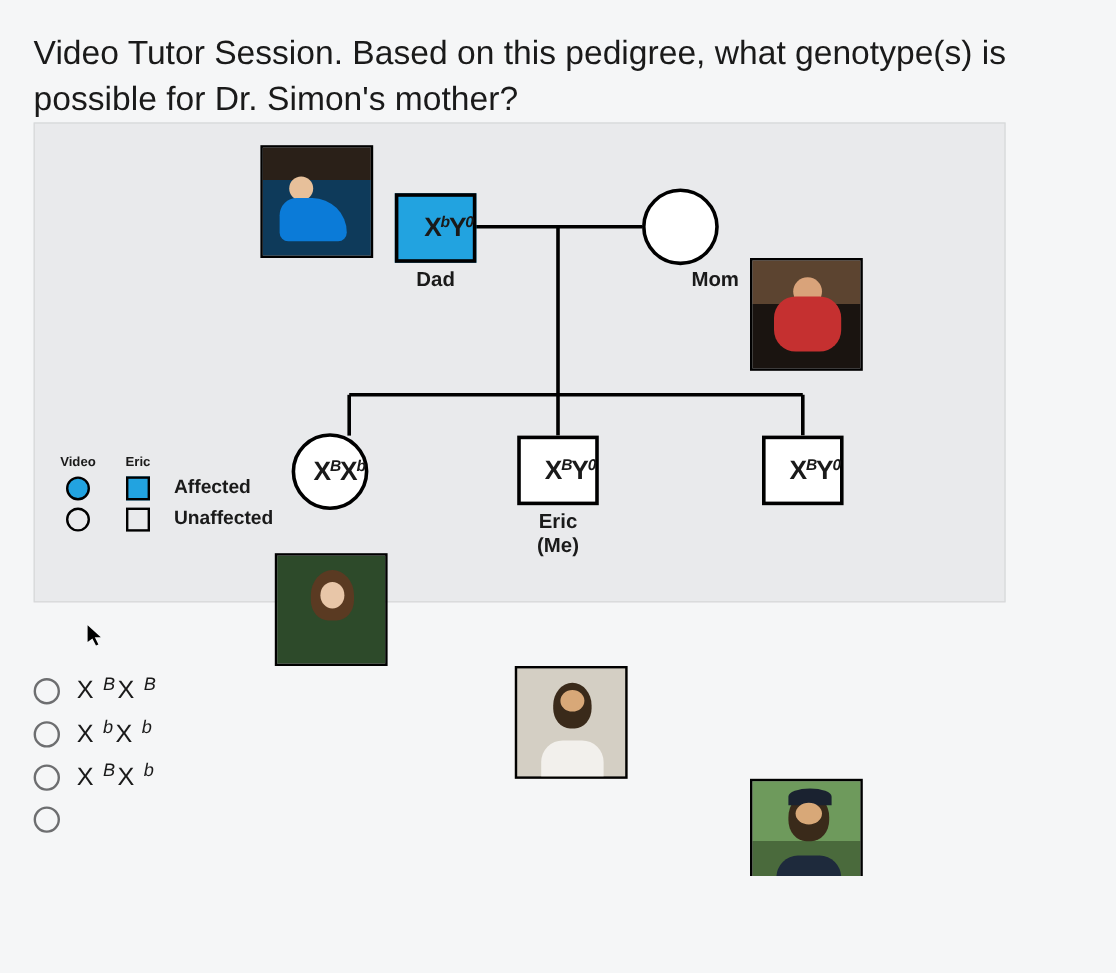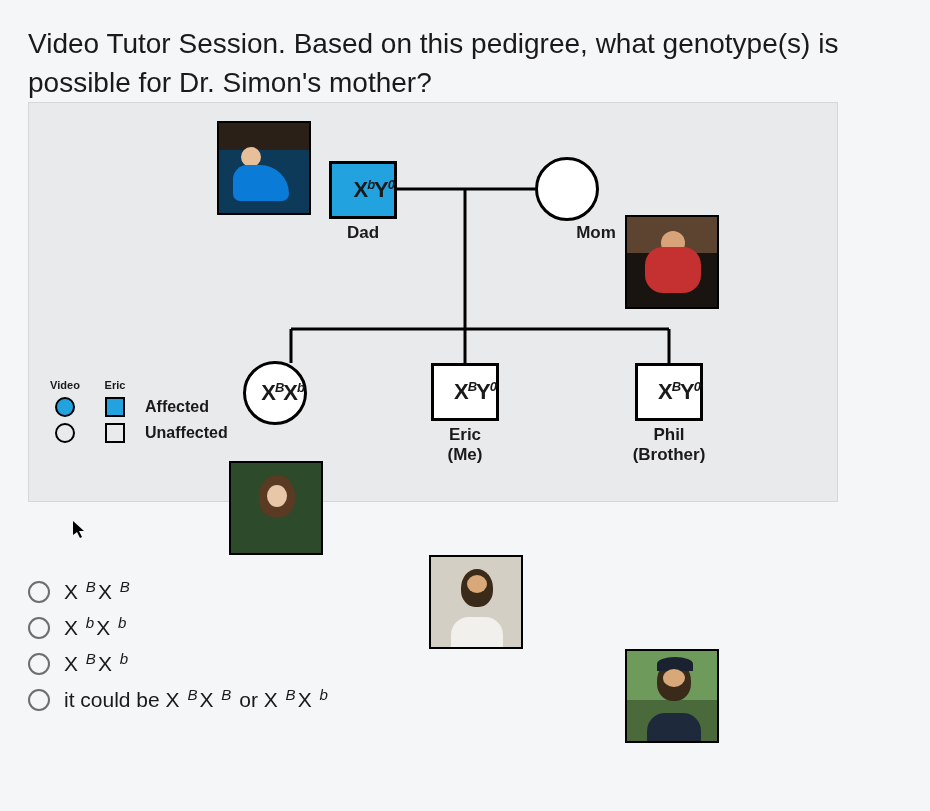--- a/index.html
+++ b/index.html
@@ -70,21 +70,21 @@
     align-items: center;
     row-gap: 6px;
     column-gap: 10px;
   }
   .legend-hdr { font-size: 11px; font-weight: bold; text-align: center; }
   .lg-shape { display: flex; justify-content: center; }
   .lg-circle { width: 20px; height: 20px; border: 2px solid #000; border-radius: 50%; }
   .lg-square { width: 20px; height: 20px; border: 2px solid #000; }
   .filled { background: #22a3e0; }
   .legend-lbl { font-size: 16px; font-weight: bold; }
-  .options { margin-top: 40px; }
+  .options { margin-top: 24px; }
   .option {
     display: flex;
     align-items: center;
     gap: 14px;
     margin-bottom: 12px;
     font-size: 21px;
   }
   .radio {
     width: 22px;
     height: 22px;
@@ -161,24 +161,20 @@
     <span>(Me)</span>
   </div>
 
   <div class="photo phil-scene" style="left:596px; top:170px;">
       <div class="phil-cap"></div>
       <div class="phil-shirt"></div>
     </div>
   <div class="symbol square" style="left:606px; top:260px;">
     <span class="genotype"><span class="geno-base">X</span><span class="geno-sup">B</span><span class="geno-base">Y</span><span class="geno-sup">0</span></span>
   </div>
-  <div class="plabel" style="left:592px; top:322px; width:96px;">
-    <span>Phil</span><br>
-    <span>(Brother)</span>
-  </div>
 
   <div class="legend">
     <div class="legend-grid">
       <div class="legend-hdr">Video</div>
       <div class="legend-hdr">Eric</div>
       <div></div>
       <div class="lg-shape">
           <div class="lg-circle filled"></div>
         </div>
       <div class="lg-shape">
@@ -210,15 +206,14 @@
   <div class="option">
     <div class="radio"></div>
     <span>X <span class="opt-sup">b</span>X <span class="opt-sup">b</span></span>
   </div>
   <div class="option">
     <div class="radio"></div>
     <span>X <span class="opt-sup">B</span>X <span class="opt-sup">b</span></span>
   </div>
   <div class="option">
     <div class="radio"></div>
-    <span>it could be X <span class="opt-sup">B</span>X <span class="opt-sup">B</span> or X <span class="opt-sup">B</span>X <span class="opt-sup">b</span></span>
   </div>
 </div>
 
 </body></html>

